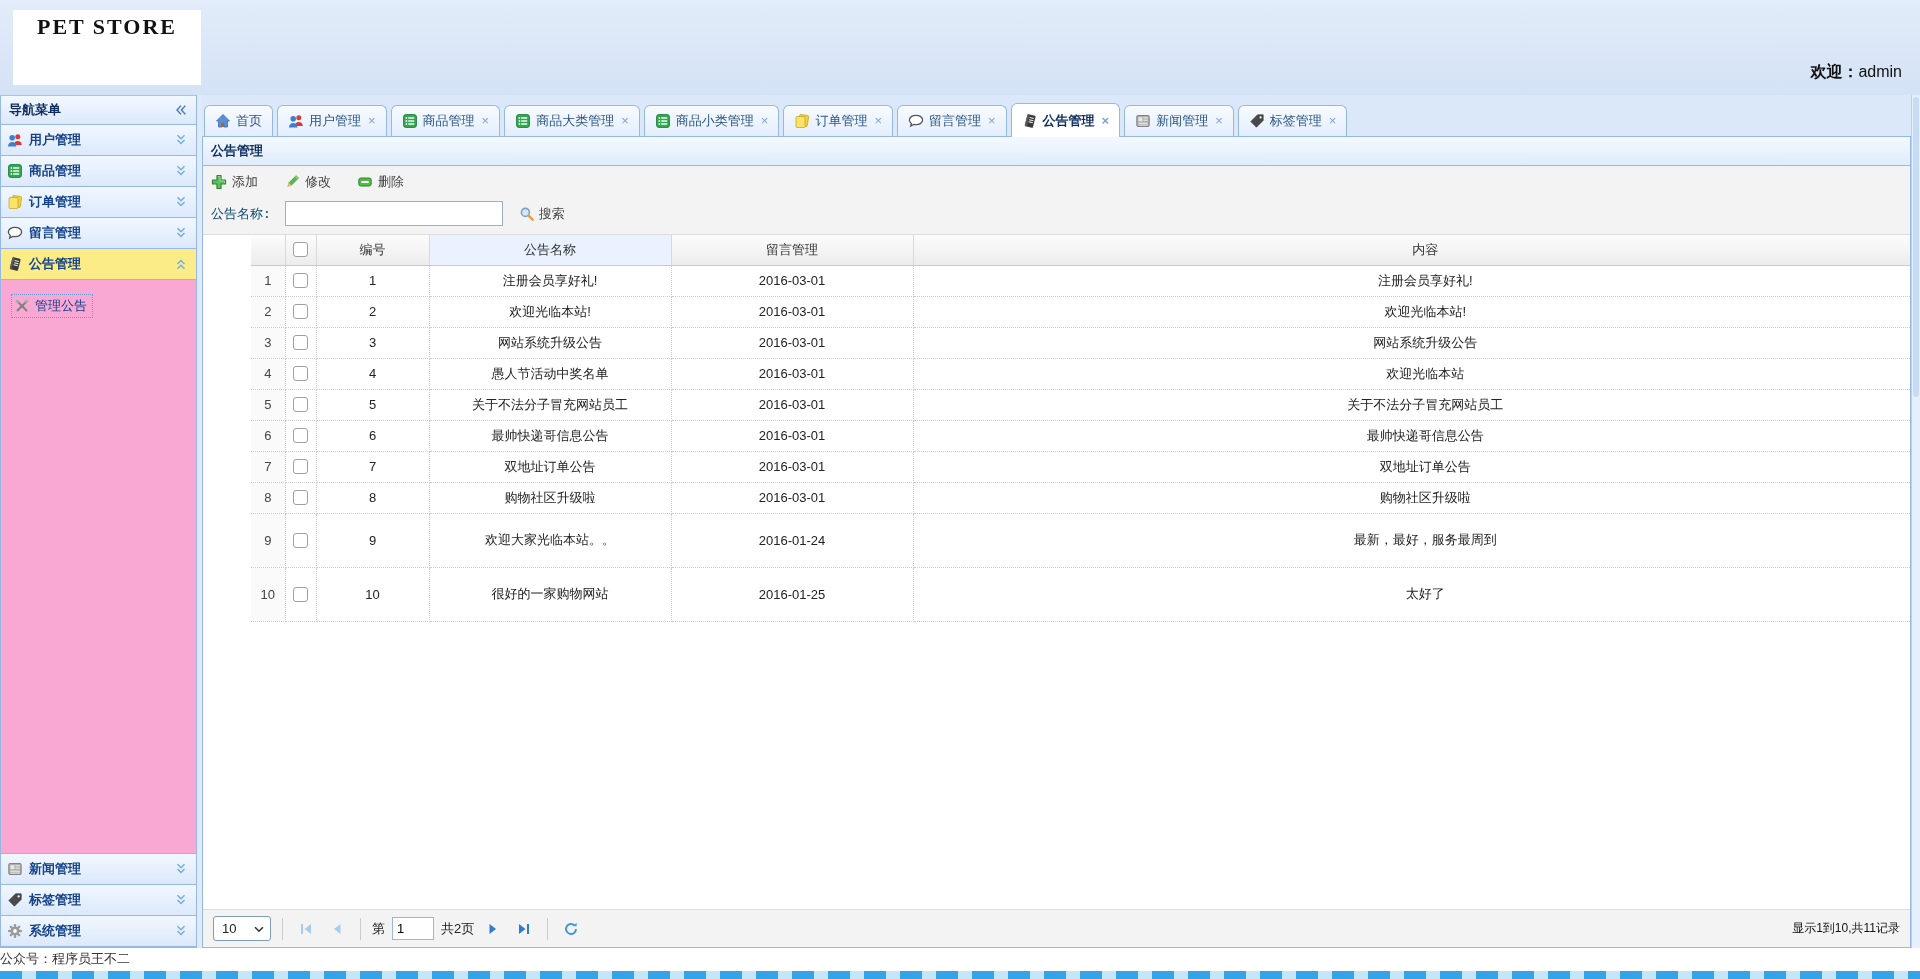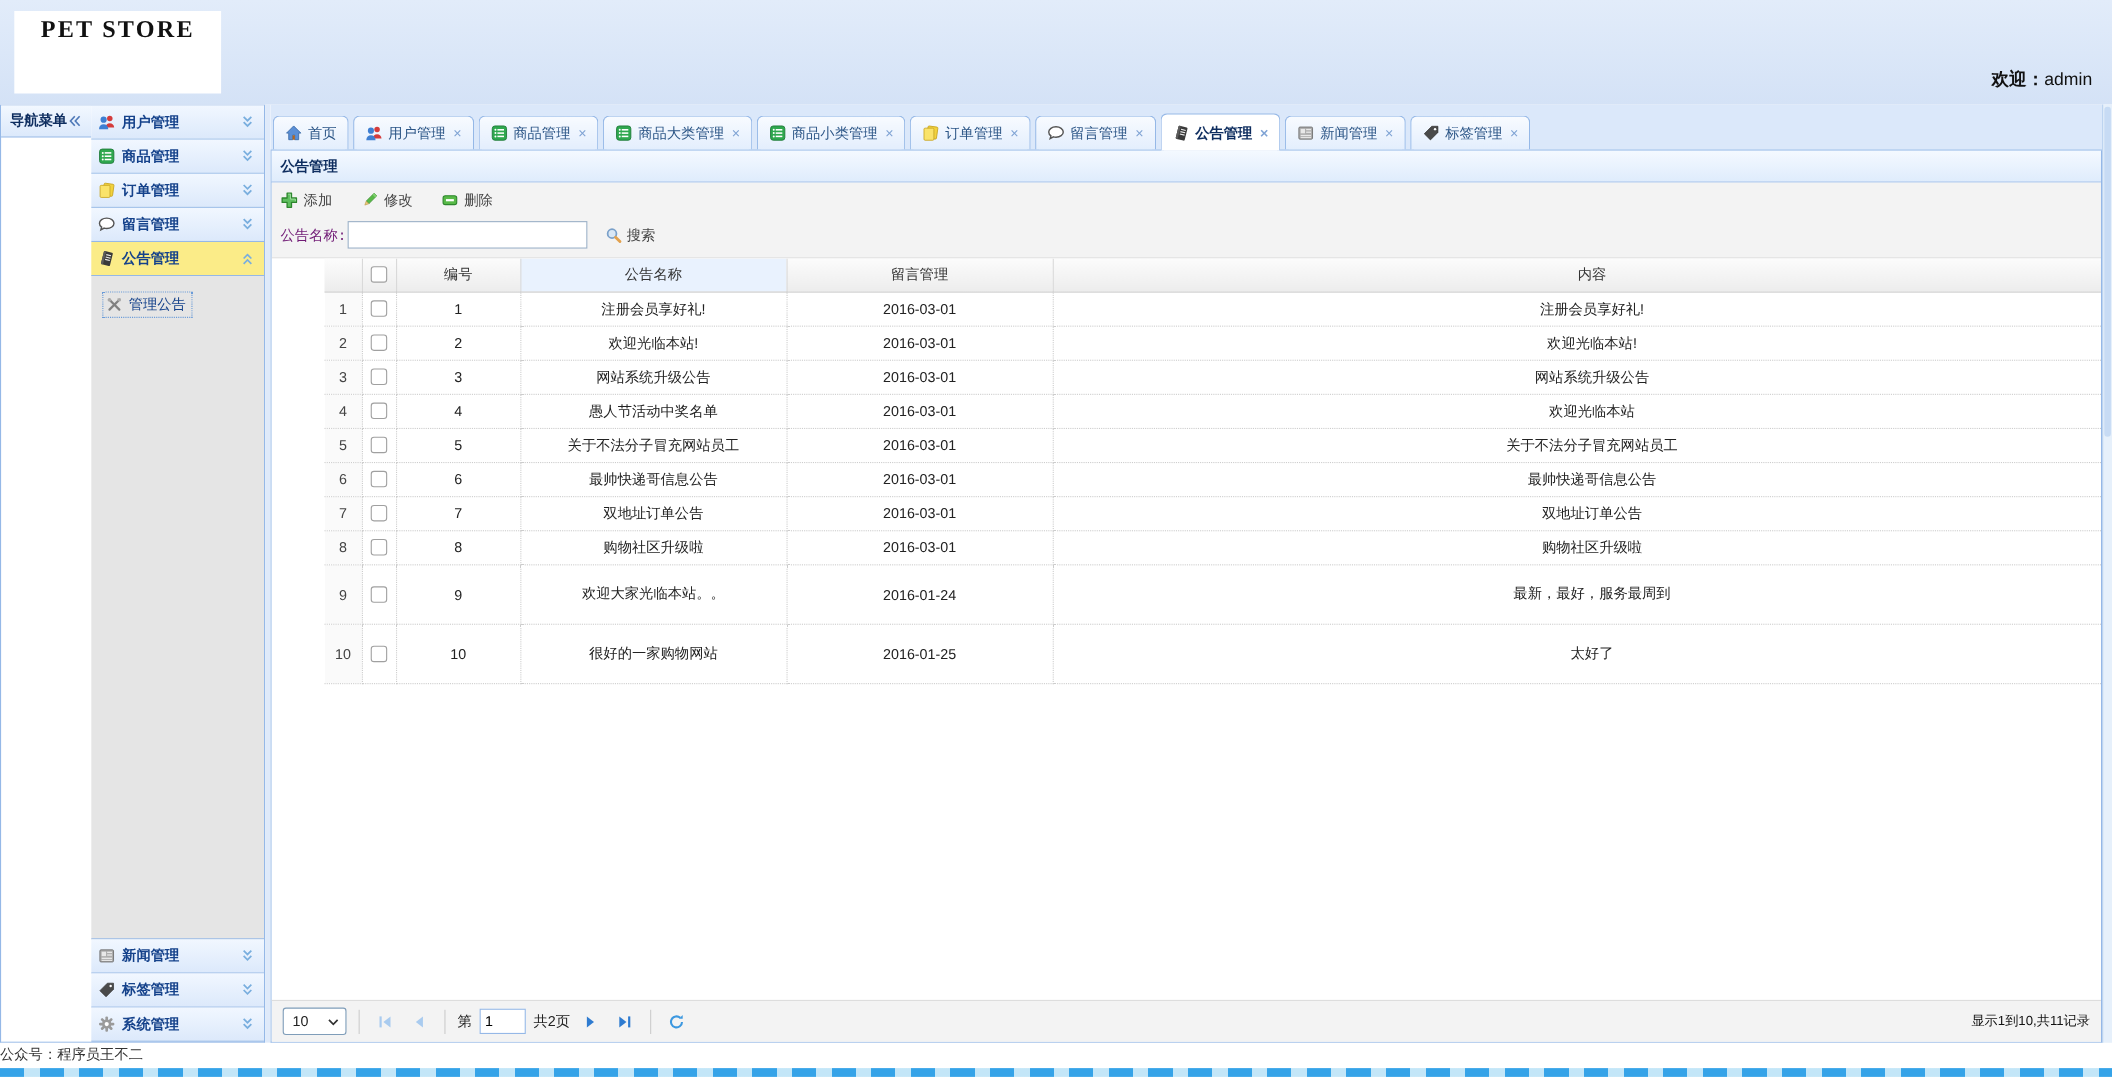--- a/index.html
+++ b/index.html
@@ -12,27 +12,27 @@
   .logo { position:absolute; left:13px; top:10px; width:188px; height:75px; background:#fff; text-align:center; padding-top:4px; }
   .logo-cn { font-size:34px; font-weight:bold; color:#111; letter-spacing:4px; line-height:40px; }
   .logo-en { font-family:"Liberation Serif","DejaVu Serif",serif; font-size:22px; font-weight:bold; color:#111; letter-spacing:2px; }
   .welcome { position:absolute; right:18px; bottom:12px; font-size:16px; color:#111; }
   .welcome b { font-weight:bold; }
 
   
   .main-row { flex:1 1 auto; display:flex; min-height:0; }
 
   
-  .sidebar { width:241px; flex:0 0 auto; border:1px solid #95B8E7; border-top:1px solid #A9C4EA; display:flex; background:#fff; }
+  .sidebar { width:197px; flex:0 0 auto; border:1px solid #95B8E7; border-top:1px solid #A9C4EA; display:flex; flex-direction:column; background:#fff; }
   .side-title { height:29px; flex:0 0 auto; background:linear-gradient(#F2F8FF,#DCE9FB); border-bottom:1px solid #95B8E7; display:flex; align-items:center; padding:0 8px; font-weight:bold; color:#0E2D5F; }
   .side-title .spacer { flex:1; }
   .acc-header { height:31px; flex:0 0 auto; background:linear-gradient(#F1F7FF,#DCE9FB); border-bottom:1px solid #95B8E7; display:flex; align-items:center; padding:0 8px 0 6px; cursor:pointer; }
   .acc-header .lbl { font-weight:bold; color:#15428B; margin-left:6px; flex:1; }
   .acc-header.selected { background:#FBEC88; }
-  .acc-body { flex:1 1 auto; background:#e5e5e5; border-bottom:1px solid #95B8E7; padding:14px 10px; min-height:0; }
+  .acc-body { flex:1 1 auto; background:#f9a8d4; border-bottom:1px solid #95B8E7; padding:14px 10px; min-height:0; }
   .sub-item { display:inline-flex; align-items:center; gap:5px; border:1px dotted #6A9BD8; padding:2px 5px 2px 2px; color:#15428B; cursor:pointer; }
 
   
   .splitter { width:5px; flex:0 0 auto; background:#DFEAFA; }
   .vscroll { width:9px; flex:0 0 auto; background:#E6F0FB; border-left:1px solid #B9D1EF; position:relative; }
   .vscroll .thumb { position:absolute; left:1px; top:2px; width:6px; height:300px; background:#C7DBF4; border-radius:3px; }
 
   
   .main { flex:1 1 auto; display:flex; flex-direction:column; min-width:0; background:#fff; }
   .tab-strip { height:42px; flex:0 0 auto; background:#DBE8FA; border-bottom:1px solid #95B8E7; display:flex; align-items:flex-end; padding:0 2px; gap:4px; }
@@ -40,21 +40,21 @@
   .tab.active { background:#fff; height:34px; font-weight:bold; color:#0E2D5F; margin-bottom:-1px; z-index:2; }
   .tab-close { font-size:13px; color:#7FA3D4; margin-left:2px; cursor:pointer; line-height:10px; }
 
   
   .panel { flex:1 1 auto; border:1px solid #95B8E7; border-top:none; display:flex; flex-direction:column; min-height:0; }
   .panel-header { height:29px; flex:0 0 auto; background:linear-gradient(#F4F9FF,#DFECFC); border-bottom:1px solid #95B8E7; line-height:28px; padding:0 8px; font-weight:bold; color:#0E2D5F; }
   .toolbar { flex:0 0 auto; background:#F3F3F3; border-bottom:1px solid #DDD; padding:7px 8px 8px; }
   .tool-btns { display:flex; align-items:center; gap:26px; }
   .tbtn { display:inline-flex; align-items:center; gap:5px; color:#444; cursor:pointer; }
   .search-row { margin-top:10px; display:flex; align-items:center; }
-  .search-row .slabel { color:#701a75; margin-right:1px;font-family:Liberation Mono, monospace; }
+  .search-row .slabel { color:#0c4a6e; margin-right:14px;font-family:Liberation Mono, monospace; }
   .search-input { width:218px; height:25px; border:1px solid #9BB0C6; background:#fff; padding:0 5px; font-size:13px; }
   .sbtn { display:inline-flex; align-items:center; gap:4px; margin-left:16px; color:#444; cursor:pointer; }
 
   
   .grid-area { flex:1 1 auto; overflow:hidden; background:#fff; }
   table.grid { width:100%; border-collapse:collapse; table-layout:fixed;margin-left:48px; }
   .grid th { height:30px; background:linear-gradient(#FCFCFC,#ECECEC); border-right:1px solid #D9D9D9; border-bottom:1px solid #C9C9C9; font-weight:normal; color:#333; }
   .grid th.name-col { background:#E9F2FE; }
   .grid td { height:31px; border-right:1px dotted #CCC; border-bottom:1px dotted #CCC; text-align:center; color:#222; overflow:hidden; white-space:nowrap; }
   .grid td.rownum { background:#FAFAFA; color:#444; }

